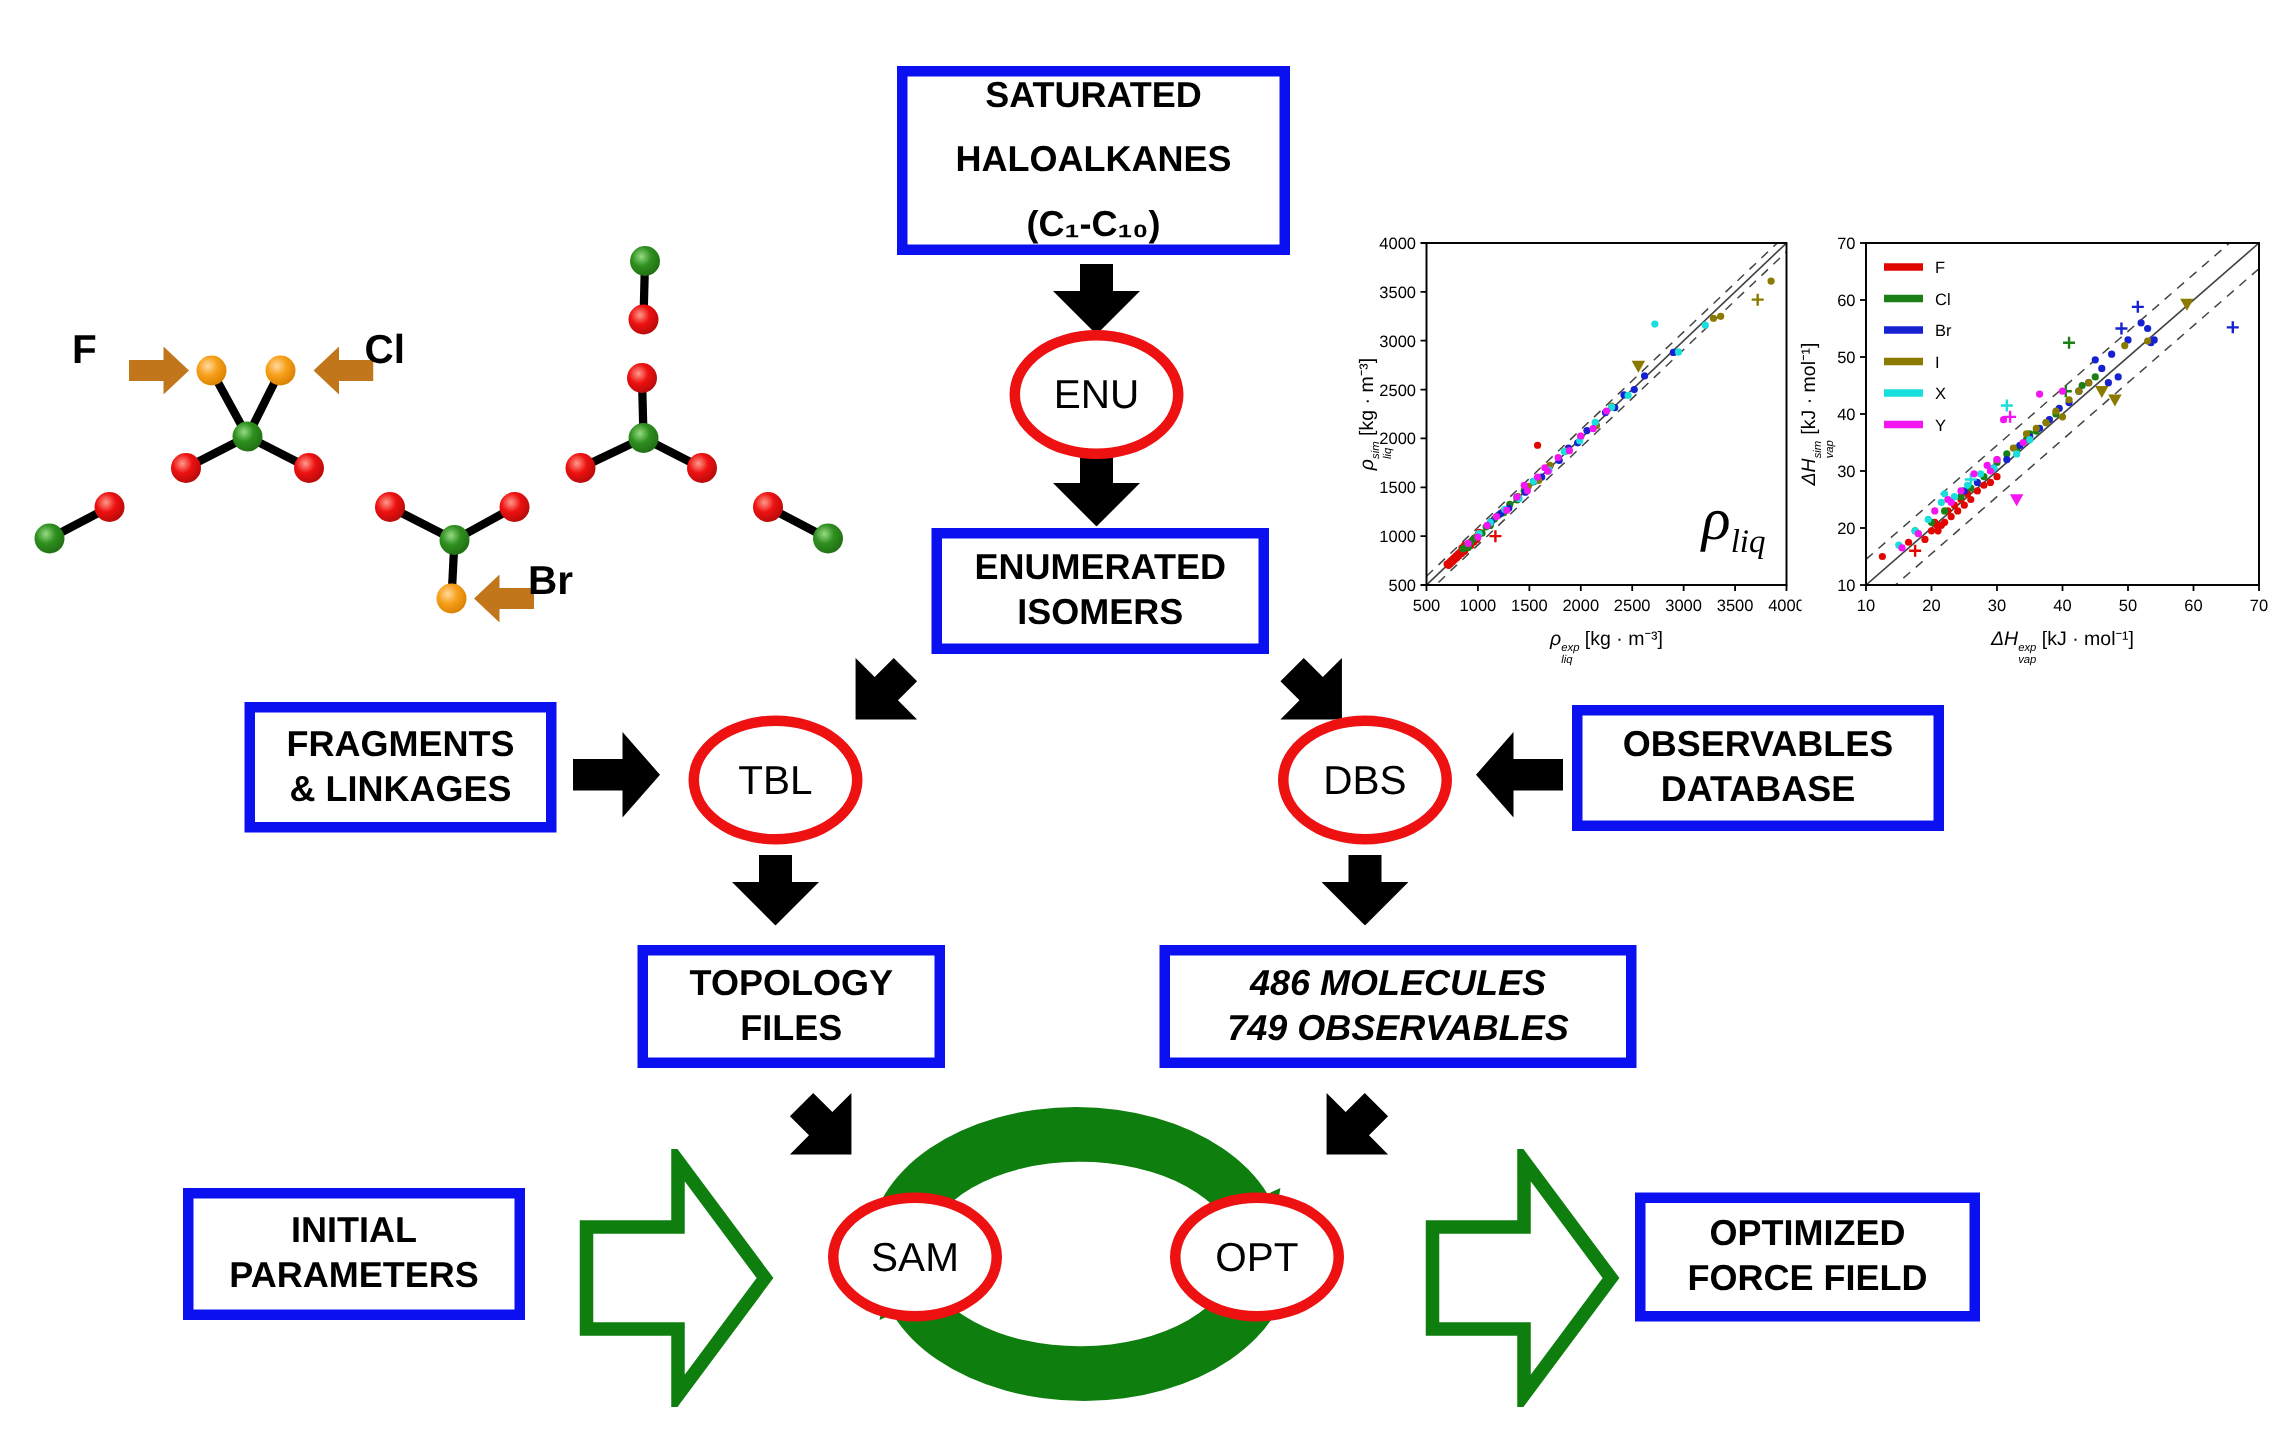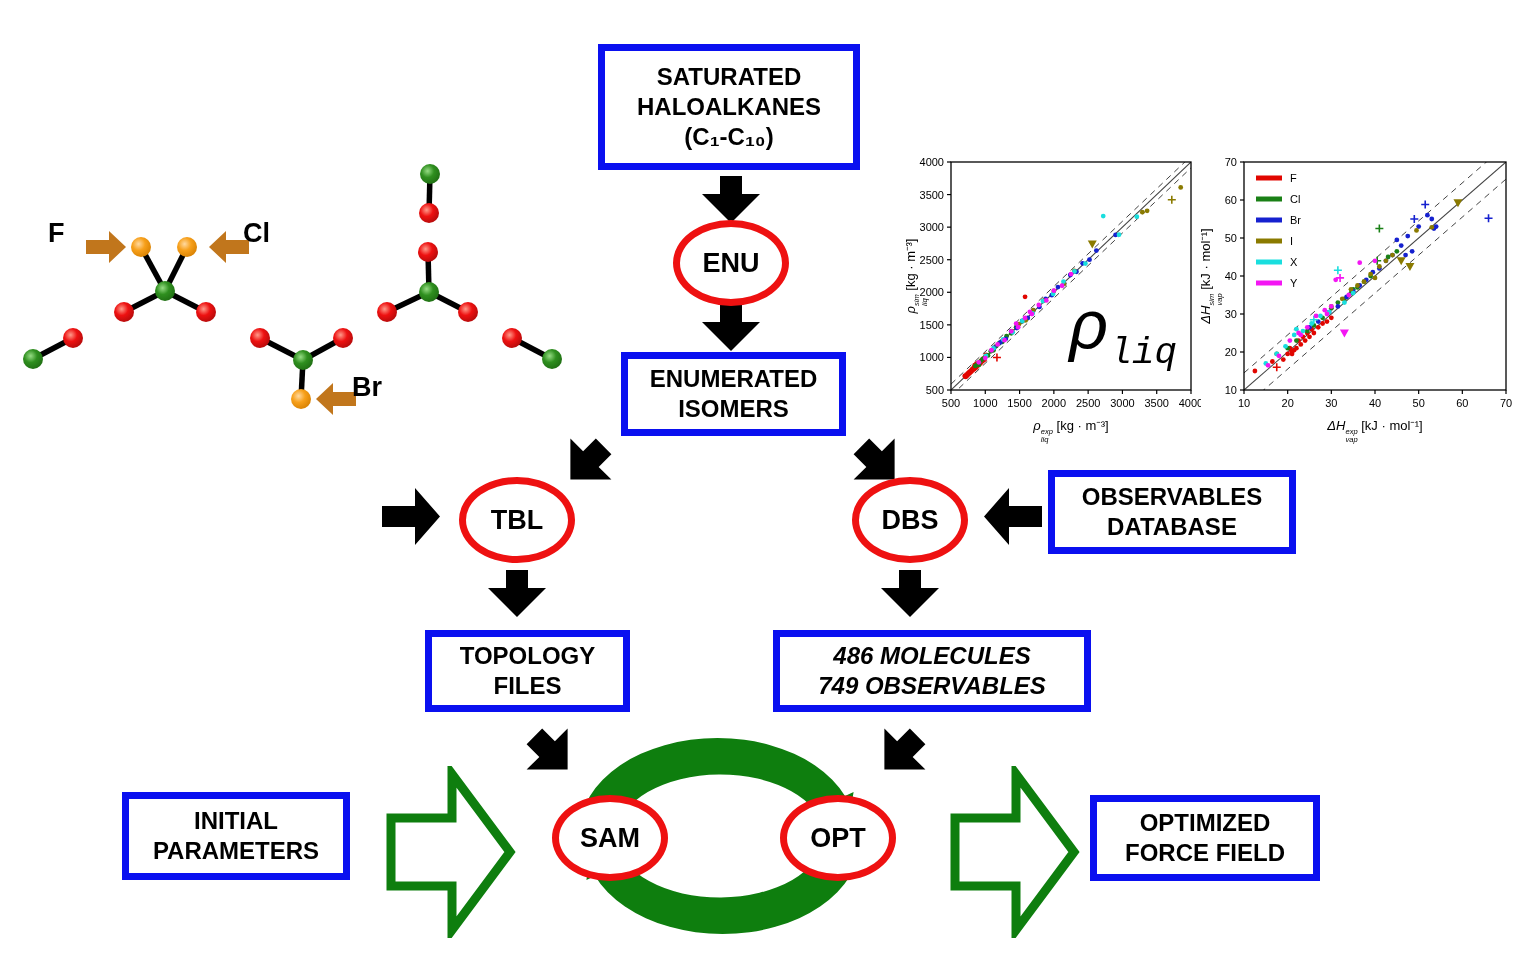--- a/index.html
+++ b/index.html
@@ -6,21 +6,21 @@
     --blue:#0a10f0; --red:#ee1111; --green:#0e7e0e; --black:#000000; --orange:#c1761c;
   }
   html,body{margin:0;padding:0;background:#fff;}
   #canvas{position:relative;width:1530px;height:962px;background:#ffffff;overflow:hidden;
           font-family:"Liberation Sans",sans-serif;color:#000;}
   .fbox{position:absolute;border:7px solid var(--blue);background:#fff;
         display:flex;flex-direction:column;align-items:center;justify-content:center;
         font-weight:bold;font-size:24px;line-height:1.24;text-align:center;z-index:3;}
   .node{position:absolute;width:102px;height:72px;border:7px solid var(--red);border-radius:50%;
         background:#fff;display:flex;align-items:center;justify-content:center;
-        font-size:27px;font-weight:bold;z-index:5;}
+        font-size:27px;font-weight:normal;z-index:5;}
   .mlabel{position:absolute;font-weight:bold;font-size:27px;z-index:4;}
   .arr{position:absolute;z-index:2;}
   .chart{position:absolute;z-index:3;}
   .axlab{position:absolute;font-size:13px;color:#000;white-space:nowrap;}
   .axlab .it{font-style:italic;}
   .ticktext{font-size:11px;fill:#000;}
   .stk{display:inline-flex;flex-direction:column;font-size:0.58em;line-height:1.05;
        vertical-align:-0.5em;font-style:italic;}
   .sb2{font-size:0.55em;vertical-align:-0.4em;}
   .biglab{position:absolute;font-family:"Liberation Serif",serif;font-style:italic;
@@ -90,28 +90,32 @@
   <svg class="arr" style="left:86px;top:231px;" width="40" height="32">
     <polygon points="0,9 23,9 23,0 40,16 23,32 23,23 0,23" fill="var(--orange)"></polygon>
     </svg>
   <svg class="arr" style="left:209px;top:231px;" width="40" height="32">
     <polygon points="40,9 17,9 17,0 0,16 17,32 17,23 40,23" fill="var(--orange)"></polygon>
     </svg>
   <svg class="arr" style="left:316px;top:383px;" width="40" height="32">
     <polygon points="40,9 17,9 17,0 0,16 17,32 17,23 40,23" fill="var(--orange)"></polygon>
     </svg>
 
-  <div class="fbox" style="left:598px;top:44px;width:248px;height:112px;">
+  <div class="fbox" style="left:598px;top:44px;width:248px;height:112px;gap:13px;">
     <span>SATURATED</span>
     <span>HALOALKANES</span>
     <span>(C₁-C₁₀)</span>
   </div>
   <div class="fbox" style="left:621px;top:352px;width:211px;height:70px;text-align:right;">
     <span>ENUMERATED</span>
     <span>ISOMERS</span>
+  </div>
+  <div class="fbox" style="left:163px;top:468px;width:194px;height:73px;">
+    <span>FRAGMENTS</span>
+    <span>&amp; LINKAGES</span>
   </div>
   <div class="fbox" style="left:1048px;top:470px;width:234px;height:70px;">
     <span>OBSERVABLES</span>
     <span>DATABASE</span>
   </div>
   <div class="fbox" style="left:425px;top:630px;width:191px;height:68px;">
     <span>TOPOLOGY</span>
     <span>FILES</span>
   </div>
   <div class="fbox" style="left:773px;top:630px;width:304px;height:68px;font-style:italic;">
@@ -344,21 +348,21 @@
         <line x1="44" y1="46.571428571428584" x2="48" y2="46.571428571428584" stroke="#000" stroke-width="1.2"></line>
         <text x="41" y="50.571428571428584" class="ticktext" text-anchor="end">3500</text>
         <line x1="44" y1="14" x2="48" y2="14" stroke="#000" stroke-width="1.2"></line>
         <text x="41" y="18" class="ticktext" text-anchor="end">4000</text>
       </svg><div class="axlab" style="left: 168px; top: 268px; transform: translateX(-50%);"><span class="it">ρ</span><span class="stk">
           <span>exp</span>
           <span>liq</span>
         </span><span class=""> [kg · m⁻³]</span></div><div class="axlab" style="left: 12px; top: 128px; transform: translate(-50%, -50%) rotate(-90deg);"><span class="it">ρ</span><span class="stk">
           <span>sim</span>
           <span>liq</span>
-        </span><span class=""> [kg · m⁻³]</span></div><div class="biglab" style="right: 24px; bottom: 64px; font-size: 68px; font-family: Liberation Mono, monospace;"><span class="it">ρ</span><span class="it sb2">liq</span></div></div>
+        </span><span class=""> [kg · m⁻³]</span></div><div class="biglab" style="right: 24px; bottom: 64px; font-size: 40px;"><span class="it">ρ</span><span class="it sb2">liq</span></div></div>
   <div id="chart-dh" class="chart" style="left:1198px;top:148px;width:330px;height:290px;"><svg width="330" height="290">
         <clipPath id="clip-chart-dh">
           <rect x="46" y="14" width="262" height="228"></rect>
         </clipPath>
         <line x1="46" y1="242" x2="308" y2="14" stroke="#444" stroke-width="1.1" clip-path="url(#clip-chart-dh)"></line>
         <line x1="46" y1="224.9" x2="308" y2="-3.0999999999999943" stroke="#444" stroke-width="1" stroke-dasharray="6 5" clip-path="url(#clip-chart-dh)"></line>
         <line x1="46" y1="259.1" x2="308" y2="31.099999999999994" stroke="#444" stroke-width="1" stroke-dasharray="6 5" clip-path="url(#clip-chart-dh)"></line>
         <circle cx="56.916666666666664" cy="223" r="2.4" fill="#e10600" clip-path="url(#clip-chart-dh)"></circle>
         <circle cx="74.38333333333333" cy="213.5" r="2.4" fill="#e10600" clip-path="url(#clip-chart-dh)"></circle>
         <path d="M 74.75,219.2 H 82.75 M 78.75,215.2 V 223.2" stroke="#e10600" stroke-width="1.6" fill="none" clip-path="url(#clip-chart-dh)"></path>

